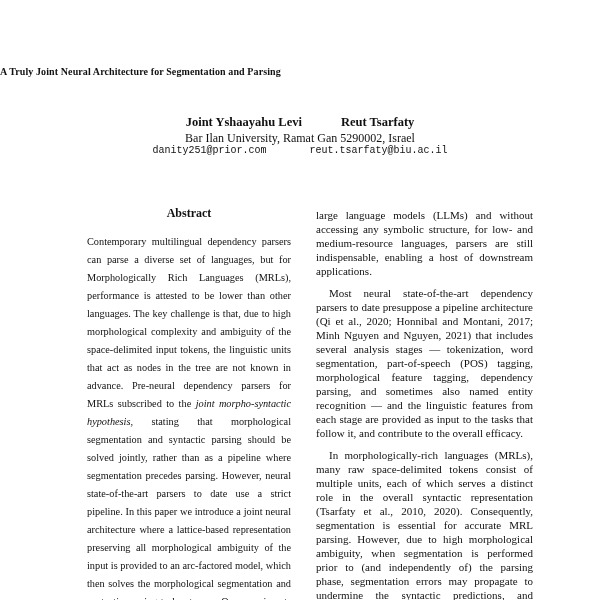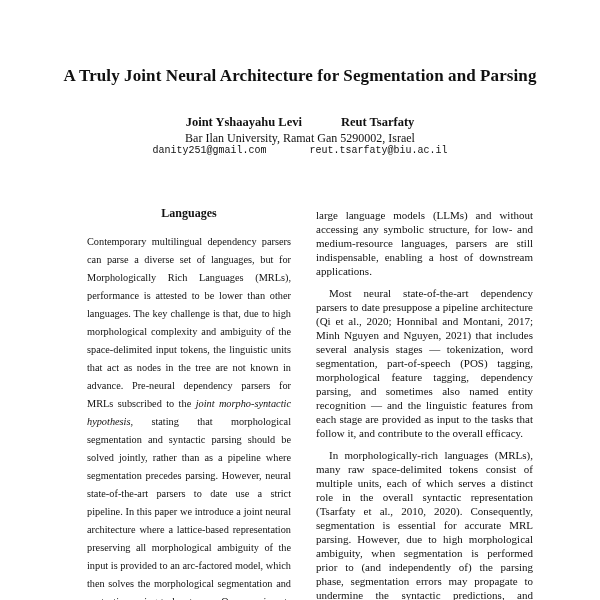--- a/index.html
+++ b/index.html
@@ -14,22 +14,21 @@
     background: #ffffff;
     overflow: hidden;
     color: #111111;
     font-family: "Liberation Serif", serif;
   }
   .paper-title {
     position: absolute;
     top: 66px;
     left: 0;
     right: 0;
-    text-align: center;
-    font-size: 17px;
+    font-size: 10px;
     font-weight: bold;
     letter-spacing: 0.1px;
   }
   .authors-line {
     position: absolute;
     top: 115px;
     left: 0;
     right: 0;
     text-align: center;
     font-size: 12.5px;
@@ -103,26 +102,26 @@
   <div class="paper-title">A Truly Joint Neural Architecture for Segmentation and Parsing</div>
 
   <div class="authors-line">
     <span class="author-name">Joint Yshaayahu Levi</span>
     <span class="author-name">Reut Tsarfaty</span>
   </div>
 
   <div class="affiliation-line">Bar Ilan University, Ramat Gan 5290002, Israel</div>
 
   <div class="emails-line">
-    <span class="author-email">danity251@gmail.com</span>
+    <span class="author-email">danity251@prior.com</span>
     <span class="author-email">reut.tsarfaty@biu.ac.il</span>
   </div>
 
   <div class="col-left">
-    <div class="abstract-heading">Languages</div>
+    <div class="abstract-heading">Abstract</div>
     <p class="abstract-text">
       <span>Contemporary multilingual dependency parsers can parse a diverse set of languages, but for Morphologically Rich Languages (MRLs), performance is attested to be lower than other languages. The key challenge is that, due to high morphological complexity and ambiguity of the space-delimited input tokens, the linguistic units that act as nodes in the tree are not known in advance. Pre-neural dependency parsers for MRLs subscribed to the </span><span class="italic">joint morpho-syntactic hypothesis</span><span>, stating that morphological segmentation and syntactic parsing should be solved jointly, rather than as a pipeline where segmentation precedes parsing. However, neural state-of-the-art parsers to date use a strict pipeline. In this paper we introduce a joint neural architecture where a lattice-based representation preserving all morphological ambiguity of the input is provided to an arc-factored model, which then solves the morphological segmentation and syntactic parsing tasks at once. Our experiments on Hebrew, a rich and highly ambiguous MRL, demonstrate state-of-the-art performance on parsing, tagging and segmentation of the Hebrew section of UD, using a single model. This proposed architecture is LLM-based and language agnostic, providing a solid foundation for MRLs to obtain further performance improvements and bridge the gap with other languages.</span>
     </p>
   </div>
 
   <div class="col-right">
     <p>large language models (LLMs) and without accessing any symbolic structure, for low- and medium-resource languages, parsers are still indispensable, enabling a host of downstream applications.</p>
     <p class="indent">Most neural state-of-the-art dependency parsers to date presuppose a pipeline architecture (Qi et al., 2020; Honnibal and Montani, 2017; Minh Nguyen and Nguyen, 2021) that includes several analysis stages — tokenization, word segmentation, part-of-speech (POS) tagging, morphological feature tagging, dependency parsing, and sometimes also named entity recognition — and the linguistic features from each stage are provided as input to the tasks that follow it, and contribute to the overall efficacy.</p>
     <p class="indent">In morphologically-rich languages (MRLs), many raw space-delimited tokens consist of multiple units, each of which serves a distinct role in the overall syntactic representation (Tsarfaty et al., 2010, 2020). Consequently, segmentation is essential for accurate MRL parsing. However, due to high morphological ambiguity, when segmentation is performed prior to (and independently of) the parsing phase, segmentation errors may propagate to undermine the syntactic predictions, and subsequently lead to an overall incorrect parse.</p>
     <p class="indent">According to the joint hypothesis, that was heavily populated in parsing studies for MRLs in the pre-neural era (Tsarfaty, 2006; Cohen and Smith, 2007; Goldberg and Tsarfaty, 2008)</p>

